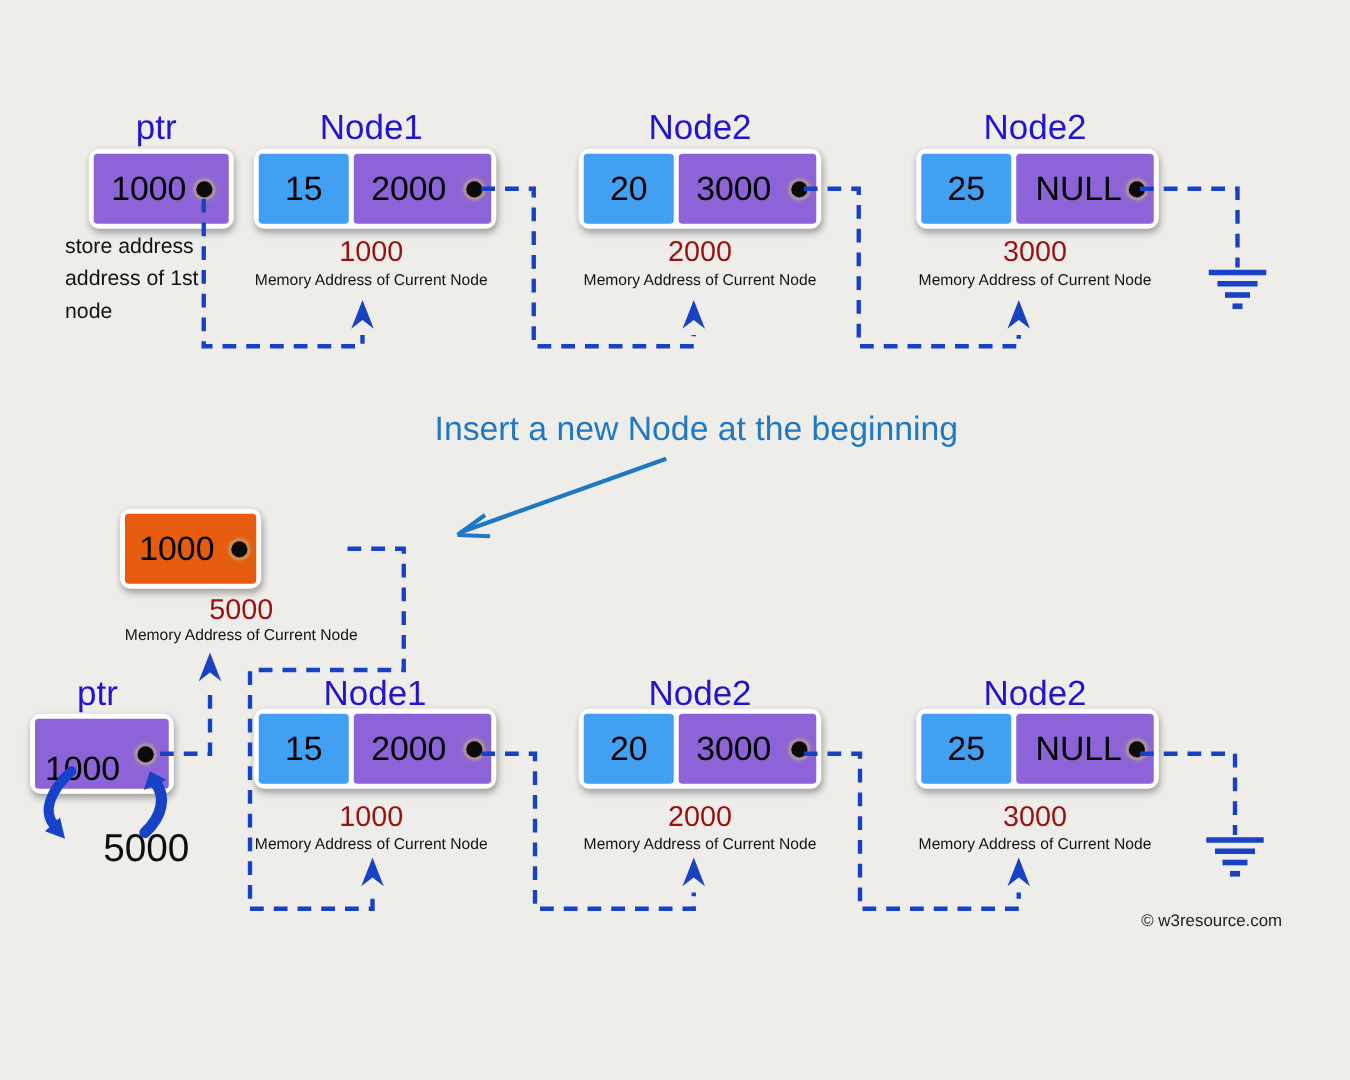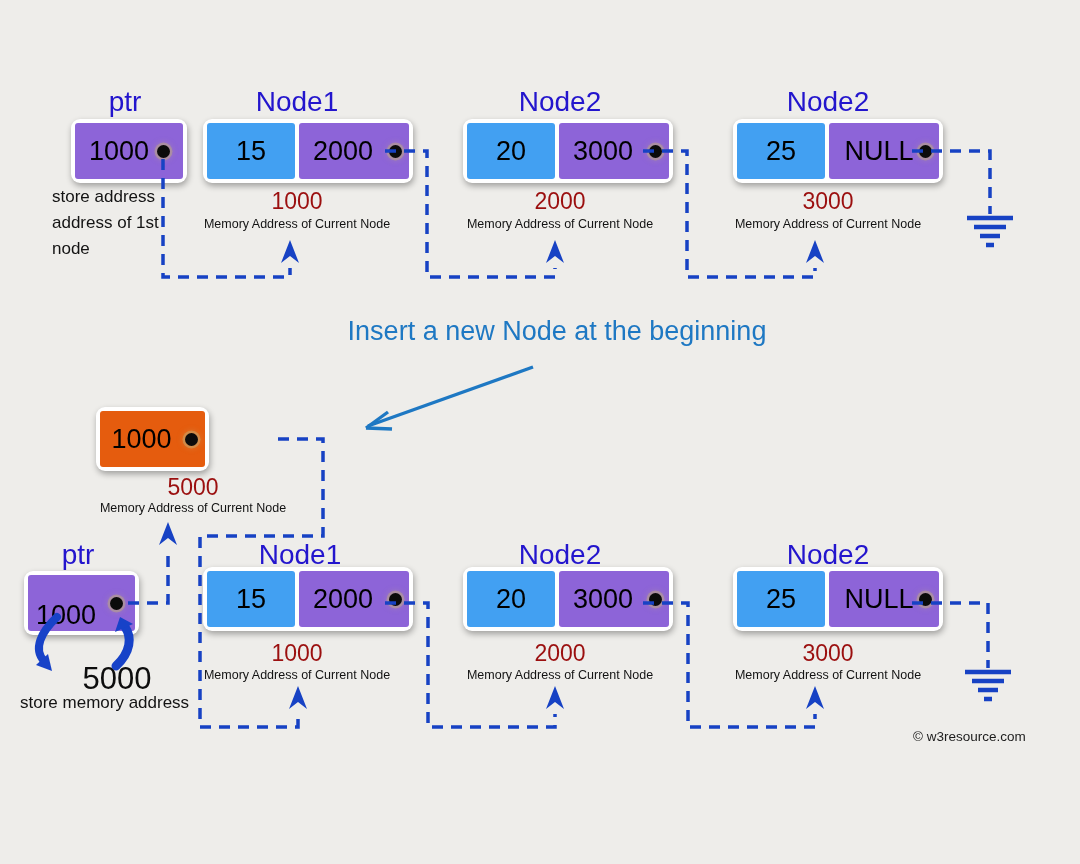--- a/index.html
+++ b/index.html
@@ -21,21 +21,21 @@
     position:relative;overflow:hidden;
   }
   #stage{position:absolute;left:0;top:0;width:1080px;height:864px;}
   svg.overlay{position:absolute;left:0;top:0;width:1080px;height:864px;pointer-events:none;z-index:3;}
 
   .title{position:absolute;transform:translateX(-50%);font-size:28px;color:var(--labelblue);white-space:nowrap;z-index:2;}
   .nodebox{position:absolute;display:flex;gap:4px;background:#fff;padding:4px;border-radius:9px;
            box-shadow:1px 3px 6px rgba(0,0,0,.33);z-index:2;}
   .cell{height:56px;display:flex;align-items:center;justify-content:center;
         font-size:27px;color:#000;border-radius:3px;position:relative;}
-  .cell.data{width:88px;background:var(--cellblue);}
+  .cell.data{width:72px;background:var(--cellblue);}
   .cell.next{width:110px;background:var(--purple);padding-right:0;}
   .cell.next .val{margin-right:22px;}
   .cell.next.orange{width:105px;background:var(--orange);}
   .cell.data.orange-dark{background:var(--orange-dark);}
   .ptrcell{width:108px;height:56px;background:var(--purple);border-radius:3px;position:relative;
            display:flex;align-items:center;justify-content:center;font-size:27px;color:#000;}
   .ptrcell .val{margin-right:20px;}
   .ptrcell.low .val{position:absolute;left:8px;bottom:0px;margin:0;}
   .dot{position:absolute;right:7px;top:50%;width:13px;height:13px;margin-top:-6.5px;background:#0b0b0b;
        border-radius:50%;box-shadow:0 0 0 2.5px rgba(196,178,120,.45),0 0 6px 2px rgba(196,178,120,.35);}
@@ -143,41 +143,40 @@
   <div class="nodebox" style="left:733px;top:119px;">
     <div class="cell data">25</div>
     <div class="cell next">
       <span class="val" style="margin-right:10px;">NULL</span>
       <span class="dot"></span>
     </div>
   </div>
   <div class="addr" style="left:828px;top:188px;">3000</div>
   <div class="caption" style="left:828px;top:217px;">Memory Address of Current Node</div>
 
-  <div class="insert-caption" style="left:557px;top:316px;">Insert a new Node at the beginning</div>
+  <div class="insert-caption" style="left:557px;top:328px;">Insert a new Node at the beginning</div>
 
   <div class="nodebox" style="left:96px;top:407px;">
     <div class="cell next orange">
       <span class="val">1000</span>
       <span class="dot"></span>
     </div>
   </div>
   <div class="addr" style="left:193px;top:474px;">5000</div>
   <div class="caption" style="left:193px;top:501px;">Memory Address of Current Node</div>
 
   <div class="title" style="left:78px;top:539px;">ptr</div>
   <div class="nodebox" style="left:24px;top:571px;">
     <div class="ptrcell low" style="width:107px;">
       <span class="val">1000</span>
       <span class="dot" style="right:12px;"></span>
     </div>
   </div>
   <div class="big-val" style="left:117px;top:661px;">5000</div>
   <div class="note" style="left:20px;top:690px;">
-    <div>store memory address</div>
   </div>
 
   <div class="title" style="left:300px;top:539px;">Node1</div>
   <div class="nodebox" style="left:203px;top:567px;">
     <div class="cell data">15</div>
     <div class="cell next">
       <span class="val">2000</span>
       <span class="dot"></span>
     </div>
   </div>

